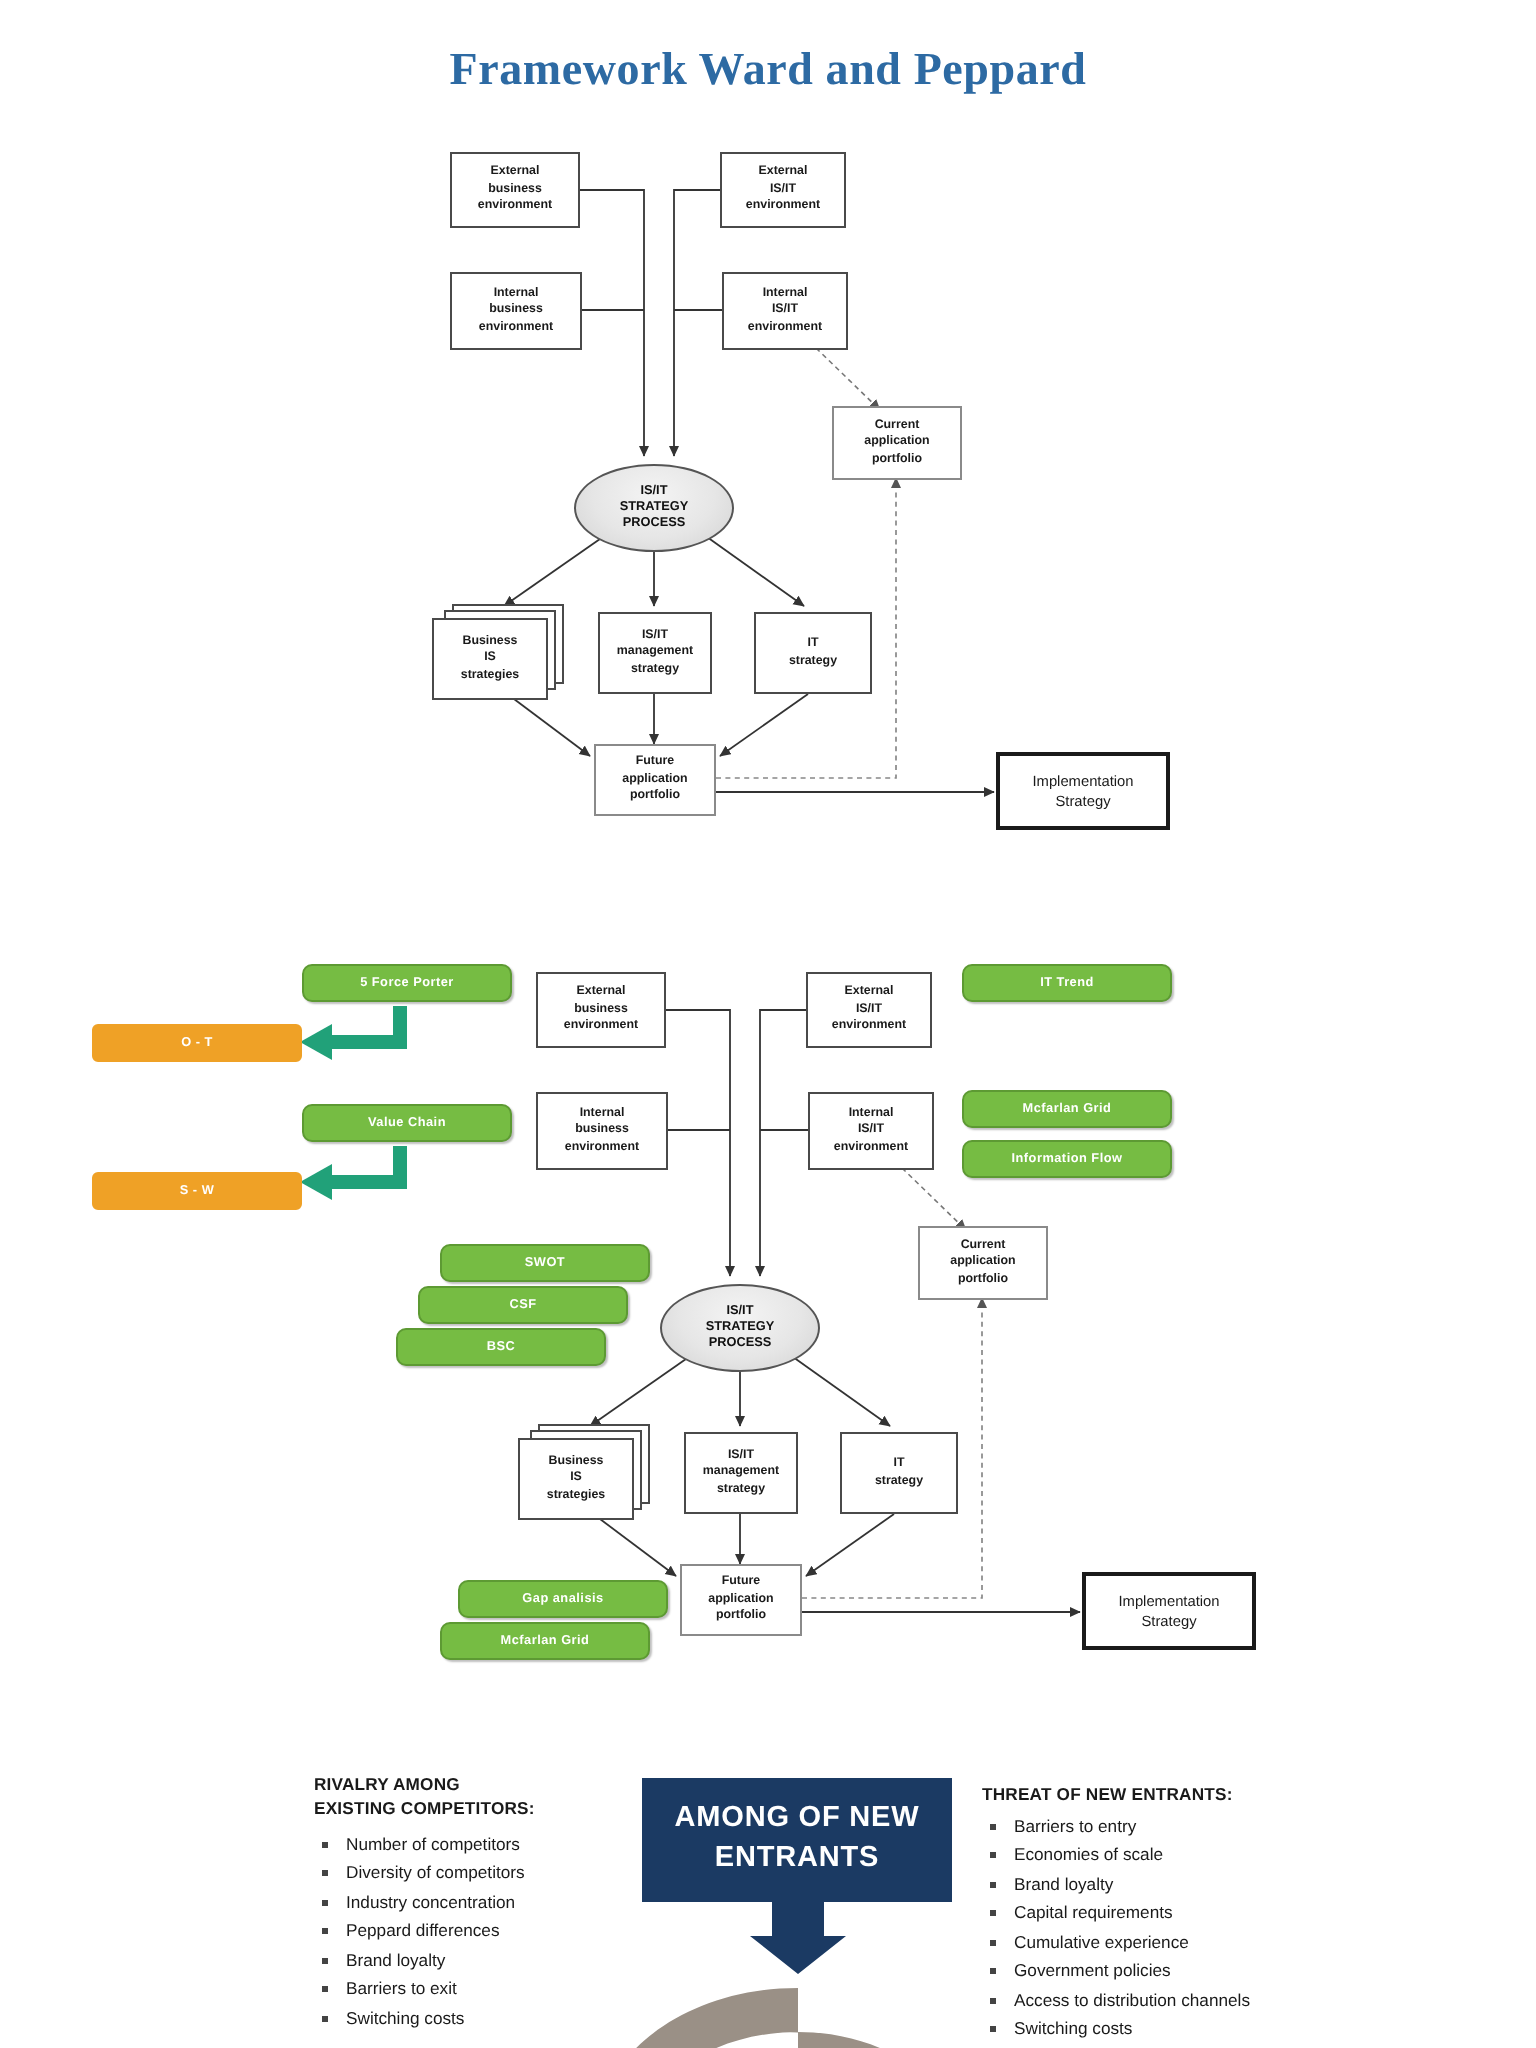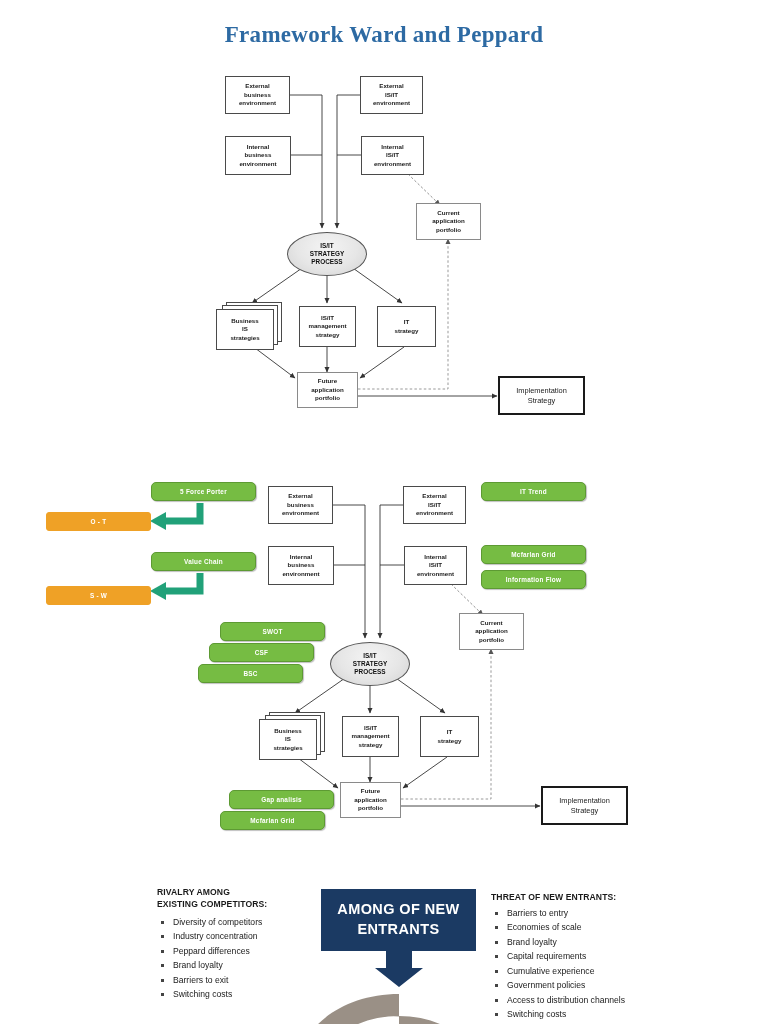--- a/index.html
+++ b/index.html
@@ -329,20 +329,21 @@
   </div>
 
   <div>
 
     <div class="p-head" style="left:157px;top:886px;width:220px;">
       <div>RIVALRY AMONG</div>
       <div>EXISTING COMPETITORS:</div>
     </div>
 
     <ul class="p-list" style="left:159px;top:915px;width:220px;">
+      <li>Number of competitors</li>
       <li>Diversity of competitors</li>
       <li>Industry concentration</li>
       <li>Peppard differences</li>
       <li>Brand loyalty</li>
       <li>Barriers to exit</li>
       <li>Switching costs</li>
     </ul>
 
     <div class="banner" style="left:321px;top:889px;width:155px;height:62px;">
       <div>

